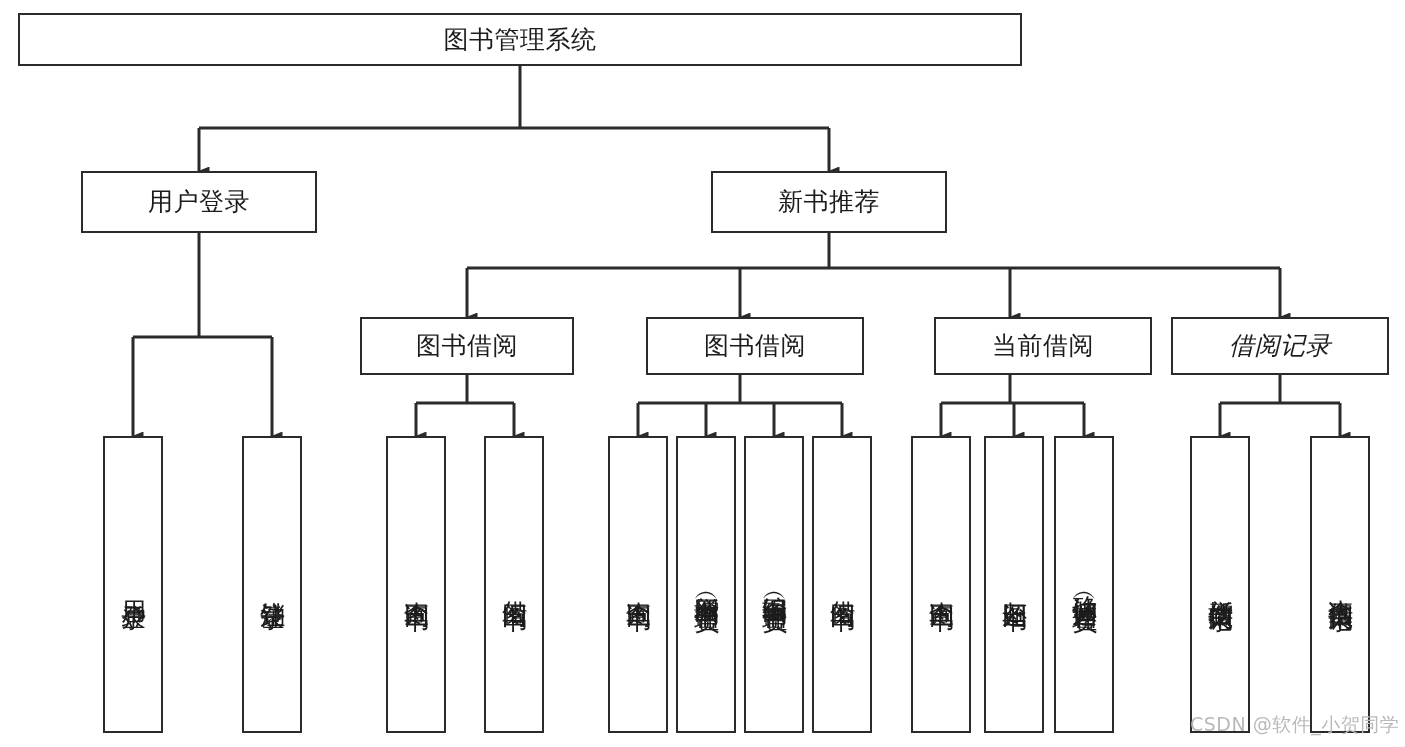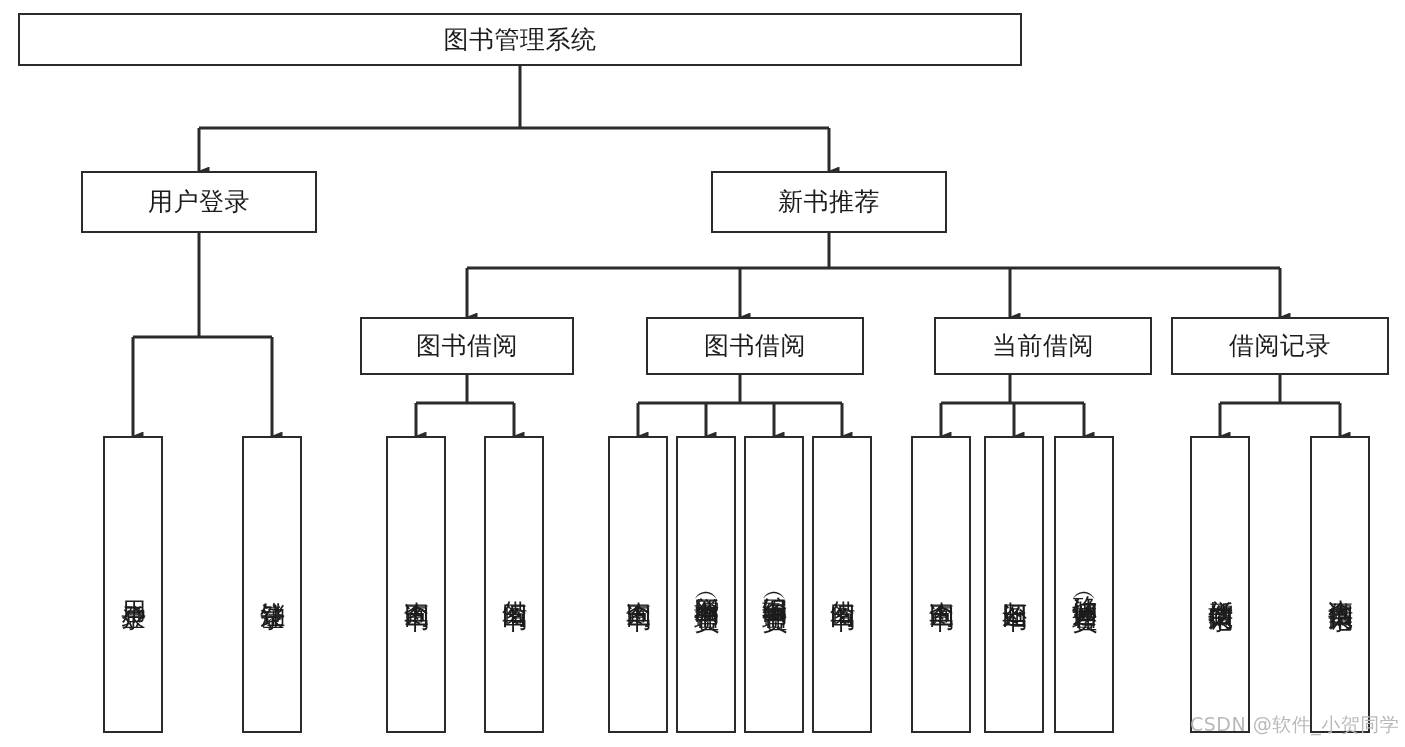--- a/index.html
+++ b/index.html
@@ -126,21 +126,21 @@
       </div>
       <div class="node" style="left: 360px; top: 317px; width: 214px; height: 58px;">
         <span class="node-label-h">图书借阅</span>
       </div>
       <div class="node" style="left: 631px; top: 317px; width: 218px; height: 58px; margin-left: 15px;">
         <span class="node-label-h">图书借阅</span>
       </div>
       <div class="node" style="left: 901px; top: 317px; width: 218px; height: 58px; margin-left: 33px;">
         <span class="node-label-h">当前借阅</span>
       </div>
-      <div class="node" style="left: 1171px; top: 317px; width: 218px; height: 58px;">
+      <div class="node" style="left: 1171px; top: 317px; width: 218px; height: 58px; font-style: italic;">
         <span class="node-label-h">借阅记录</span>
       </div>
       <div class="node" style="left: 103px; top: 436px; width: 60px; height: 297px;">
         <span class="node-label-v">用户登录</span>
       </div>
       <div class="node" style="left: 242px; top: 436px; width: 60px; height: 297px;">
         <span class="node-label-v">注销登录</span>
       </div>
       <div class="node" style="left: 386px; top: 436px; width: 60px; height: 297px;">
         <span class="node-label-v">查询图书</span>

